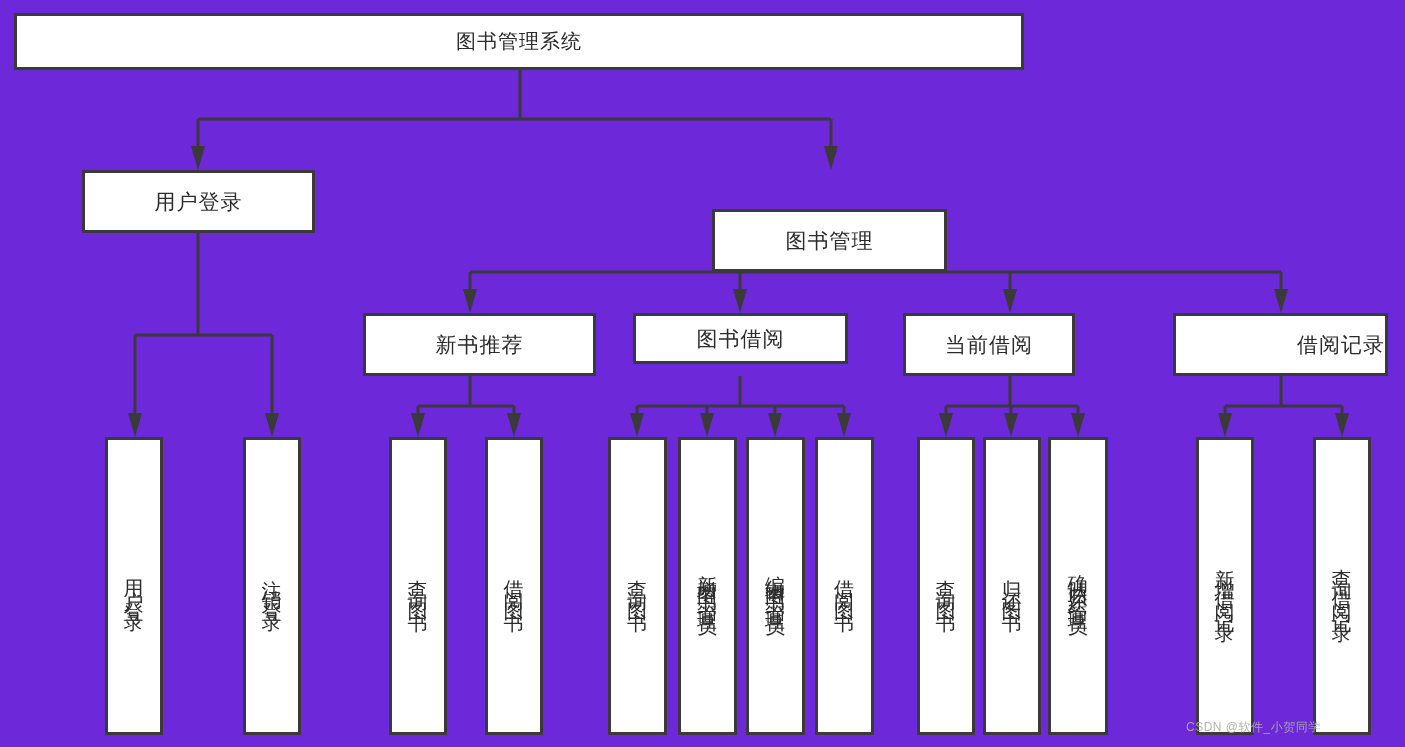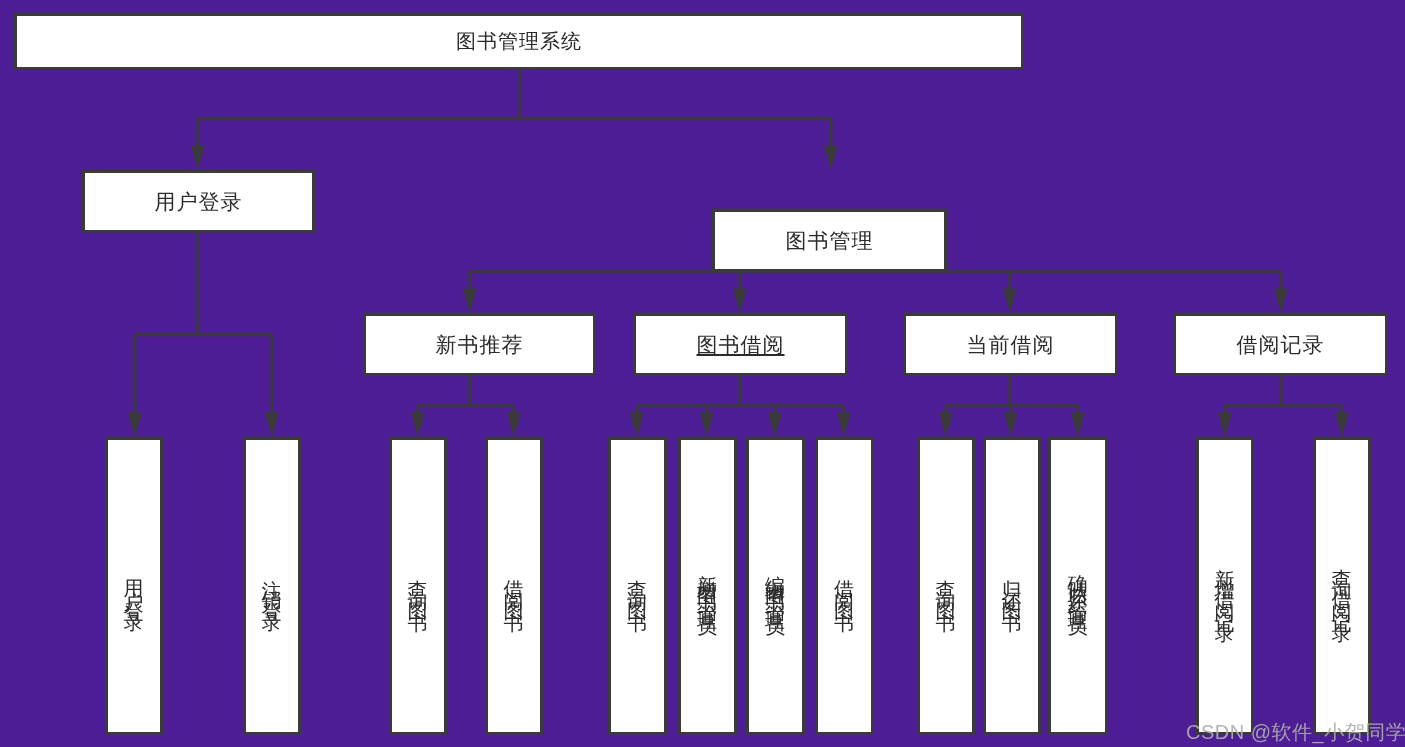--- a/index.html
+++ b/index.html
@@ -1,20 +1,20 @@
 <!DOCTYPE html>
 <html><head>
 <meta charset="utf-8">
 <style>
   html, body { margin: 0; padding: 0; background: #ffffff; }
   .canvas {
     position: relative;
     width: 1405px;
     height: 747px;
-    background: #4c1d95;
+    background: #6d28d9;
     overflow: hidden;
     font-family: "Liberation Sans", "DejaVu Sans", sans-serif;
   }
   svg.wires { position: absolute; left: 0; top: 0; width: 1405px; height: 747px; }
   .box {
     position: absolute;
     box-sizing: border-box;
     border: 3px solid #3a3a3a;
     background: #ffffff;
     display: flex;
@@ -42,21 +42,21 @@
     text-orientation: mixed;
     font-size: 20px;
     letter-spacing: 11px;
     line-height: 1;
   }
   .vbox.tight span { letter-spacing: 6px; }
   .watermark {
     position: absolute;
     left: 1186px;
     top: 719px;
-    font-size: 20px;
+    font-size: 12px;
     color: rgba(172, 172, 172, 0.92);
     letter-spacing: 0.5px;
     white-space: nowrap;
     z-index: 5;
   }
 </style>
 </head>
 <body>
 
 <div class="canvas">
@@ -108,27 +108,27 @@
   <div class="box" style="left:82px; top:170px; width:233px; height:63px;">
     <span>用户登录</span>
   </div>
   <div class="box" style="left:712px; top:170px; width:235px; height:63px;margin-top:39px;">
     <span>图书管理</span>
   </div>
 
   <div class="box" style="left:363px; top:313px; width:233px; height:63px;">
     <span>新书推荐</span>
   </div>
-  <div class="box" style="left:633px; top:313px; width:215px; height:63px;text-decoration:underline;">
+  <div class="box" style="left:633px; top:313px; width:215px; height:51px;">
     <span>图书借阅</span>
   </div>
-  <div class="box" style="left:903px; top:313px; width:215px; height:63px;">
+  <div class="box" style="left:903px; top:313px; width:172px; height:63px;">
     <span>当前借阅</span>
   </div>
-  <div class="box" style="left:1173px; top:313px; width:215px; height:63px;">
+  <div class="box" style="left:1173px; top:313px; width:215px; height:63px;justify-content:flex-end;">
     <span>借阅记录</span>
   </div>
 
   <div class="vbox" style="left:105px; width:58px;">
     <span>用户登录</span>
   </div>
   <div class="vbox" style="left:243px; width:58px;">
     <span>注销登录</span>
   </div>
 

